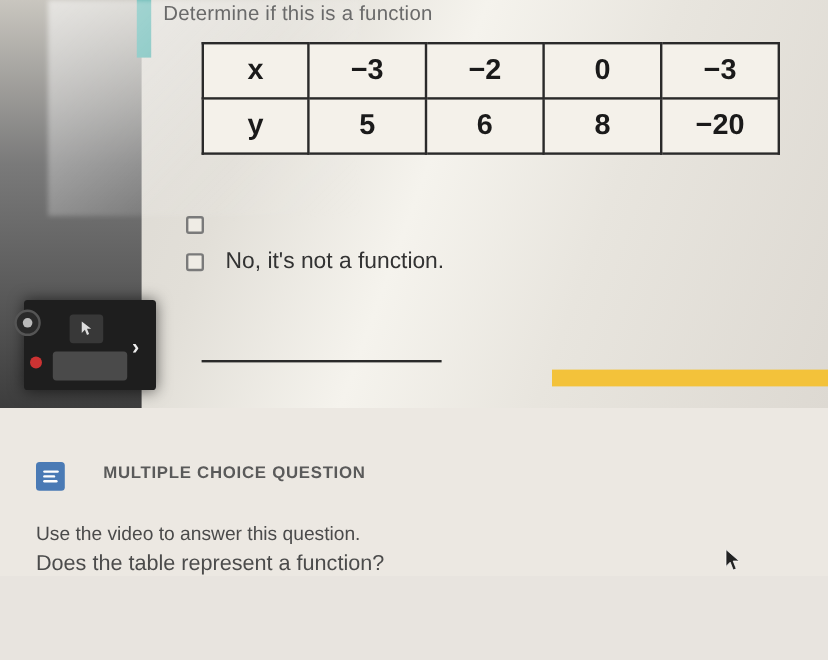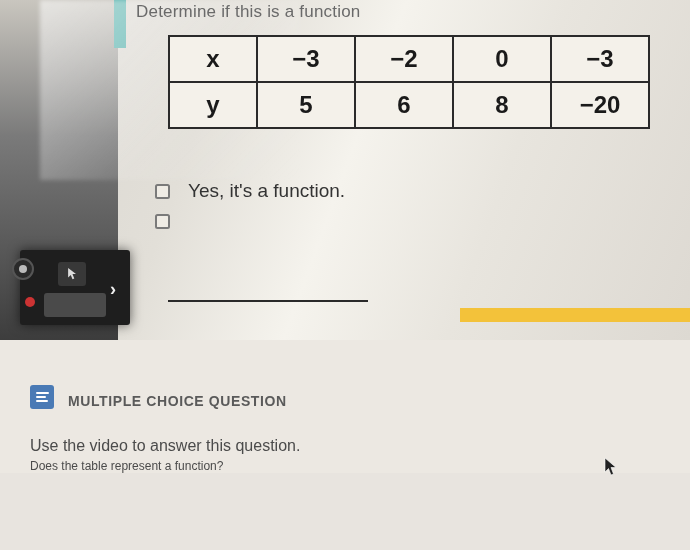--- a/index.html
+++ b/index.html
@@ -148,22 +148,23 @@
       width: 10px; height: 10px;
       border-radius: 50%;
       background: #c33;
     }
     .lower {
       padding: 45px 30px 0 30px;
       background: #ece8e2;
     }
     .mc-row {
       display: flex;
-      align-items: flex-end;
+      align-items: flex-start;
       margin-bottom: 28px;
+      gap: 18px;
     }
     .mc-icon {
       width: 24px; height: 24px;
       background: #4a7ab5;
       border-radius: 3px;
       margin-right: 14px;
       display: flex; align-items: center; justify-content: center;
       flex-shrink: 0;
     }
     .mc-icon-lines {
@@ -186,21 +187,21 @@
       font-weight: 600;
       color: #5a5a5a;
     }
     .instr {
       font-size: 16px;
       color: #4b4b4b;
       margin-bottom: 4px;
       font-weight: 500;
     }
     .question {
-      font-size: 12px;
+      font-size: 18px;
       color: #4b4b4b;
       font-weight: 500;
     }
     .cursor-svg {
       position: absolute;
       left: 604px;
       top: 457px;
       width: 14px; height: 20px;
       pointer-events: none;
     }
@@ -230,24 +231,24 @@
       <td>6</td>
       <td>8</td>
       <td>−20</td>
     </tr>
   </tbody>
     </table>
 
   <div class="choices">
     <div class="choice">
       <span class="cbx"></span>
-      <span>Yes, it's a function.</span>
     </div>
     <div class="choice">
       <span class="cbx"></span>
+      <span>No, it's not a function.</span>
     </div>
   </div>
 
   <div class="underline"></div>
   <div class="yellow-bar"></div>
 
   <div class="dark-tray"></div>
   <div class="tray-circle"></div>
   <div class="tray-dot"></div>
   <div class="tray-cursor">

